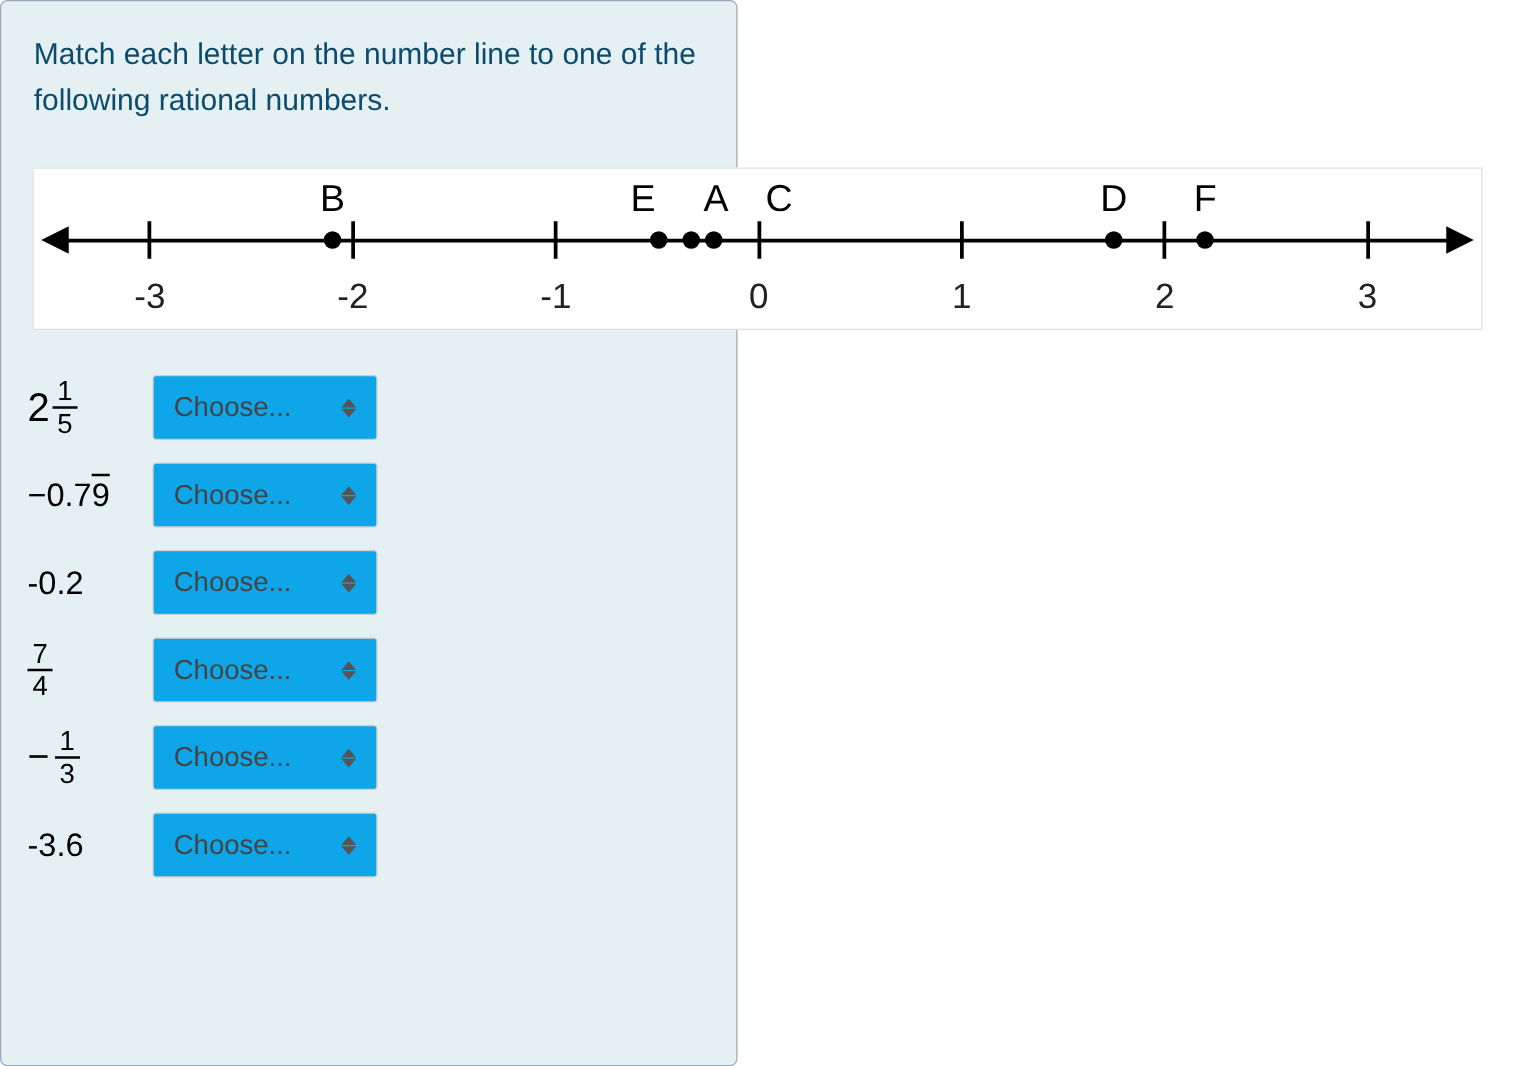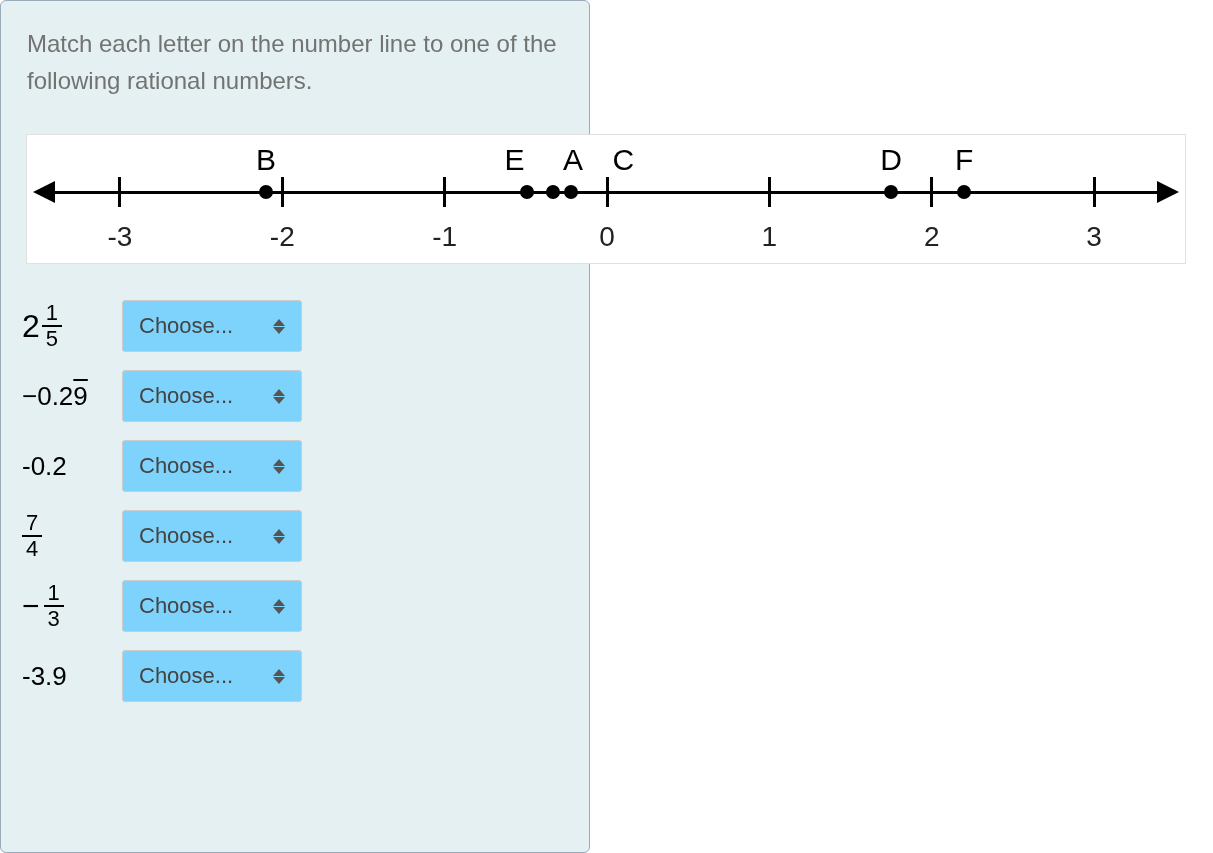--- a/index.html
+++ b/index.html
@@ -16,21 +16,21 @@
     top: 0;
     width: 590px;
     height: 853px;
     background: #e4f0f1;
     border: 1px solid #9ab;
     border-radius: 6px;
     padding: 24px 20px 20px 26px;
   }
   .prompt {
     font-size: 24px;
-    color: #737373;
+    color: #0c4a6e;
     line-height: 1.55;
     margin-bottom: 28px;
   }
   
   .numline-strip {
     position: absolute;
     left: 26px;
     top: 134px;
     width: 1160px;
     height: 130px;
@@ -125,21 +125,21 @@
     flex-direction: column;
     align-items: center;
     line-height: 1;
     font-size: 22px;
   }
   .frac .num { border-bottom: 2px solid #000; padding: 0 4px 1px; }
   .frac .den { padding: 1px 4px 0; }
   .neg { font-size: 30px; margin-right: 4px; }
   .overline { text-decoration: overline; }
   .select-box {
-    background: #7dd3fc;
+    background: #0ea5e9;
     border: 1px solid #ccc;
     border-radius: 3px;
     padding: 12px 16px;
     font-size: 22px;
     color: #444;
     display: flex;
     align-items: center;
     gap: 16px;
     cursor: pointer;
     min-width: 180px;
@@ -219,21 +219,21 @@
       <div class="select-box">
         <span>Choose...</span>
         <span class="sort-icon">
           <span class="tri-up"></span>
           <span class="tri-down"></span>
         </span>
       </div>
     </div>
     <div class="row">
       <div class="val">
-        <span><span>−0.2</span><span class="overline">9</span></span>
+        <span><span>−0.7</span><span class="overline">9</span></span>
       </div>
       <div class="select-box">
         <span>Choose...</span>
         <span class="sort-icon">
           <span class="tri-up"></span>
           <span class="tri-down"></span>
         </span>
       </div>
     </div>
     <div class="row">
@@ -274,21 +274,21 @@
       <div class="select-box">
         <span>Choose...</span>
         <span class="sort-icon">
           <span class="tri-up"></span>
           <span class="tri-down"></span>
         </span>
       </div>
     </div>
     <div class="row">
       <div class="val">
-        <span>-3.9</span>
+        <span>-3.6</span>
       </div>
       <div class="select-box">
         <span>Choose...</span>
         <span class="sort-icon">
           <span class="tri-up"></span>
           <span class="tri-down"></span>
         </span>
       </div>
     </div>
   </div>

